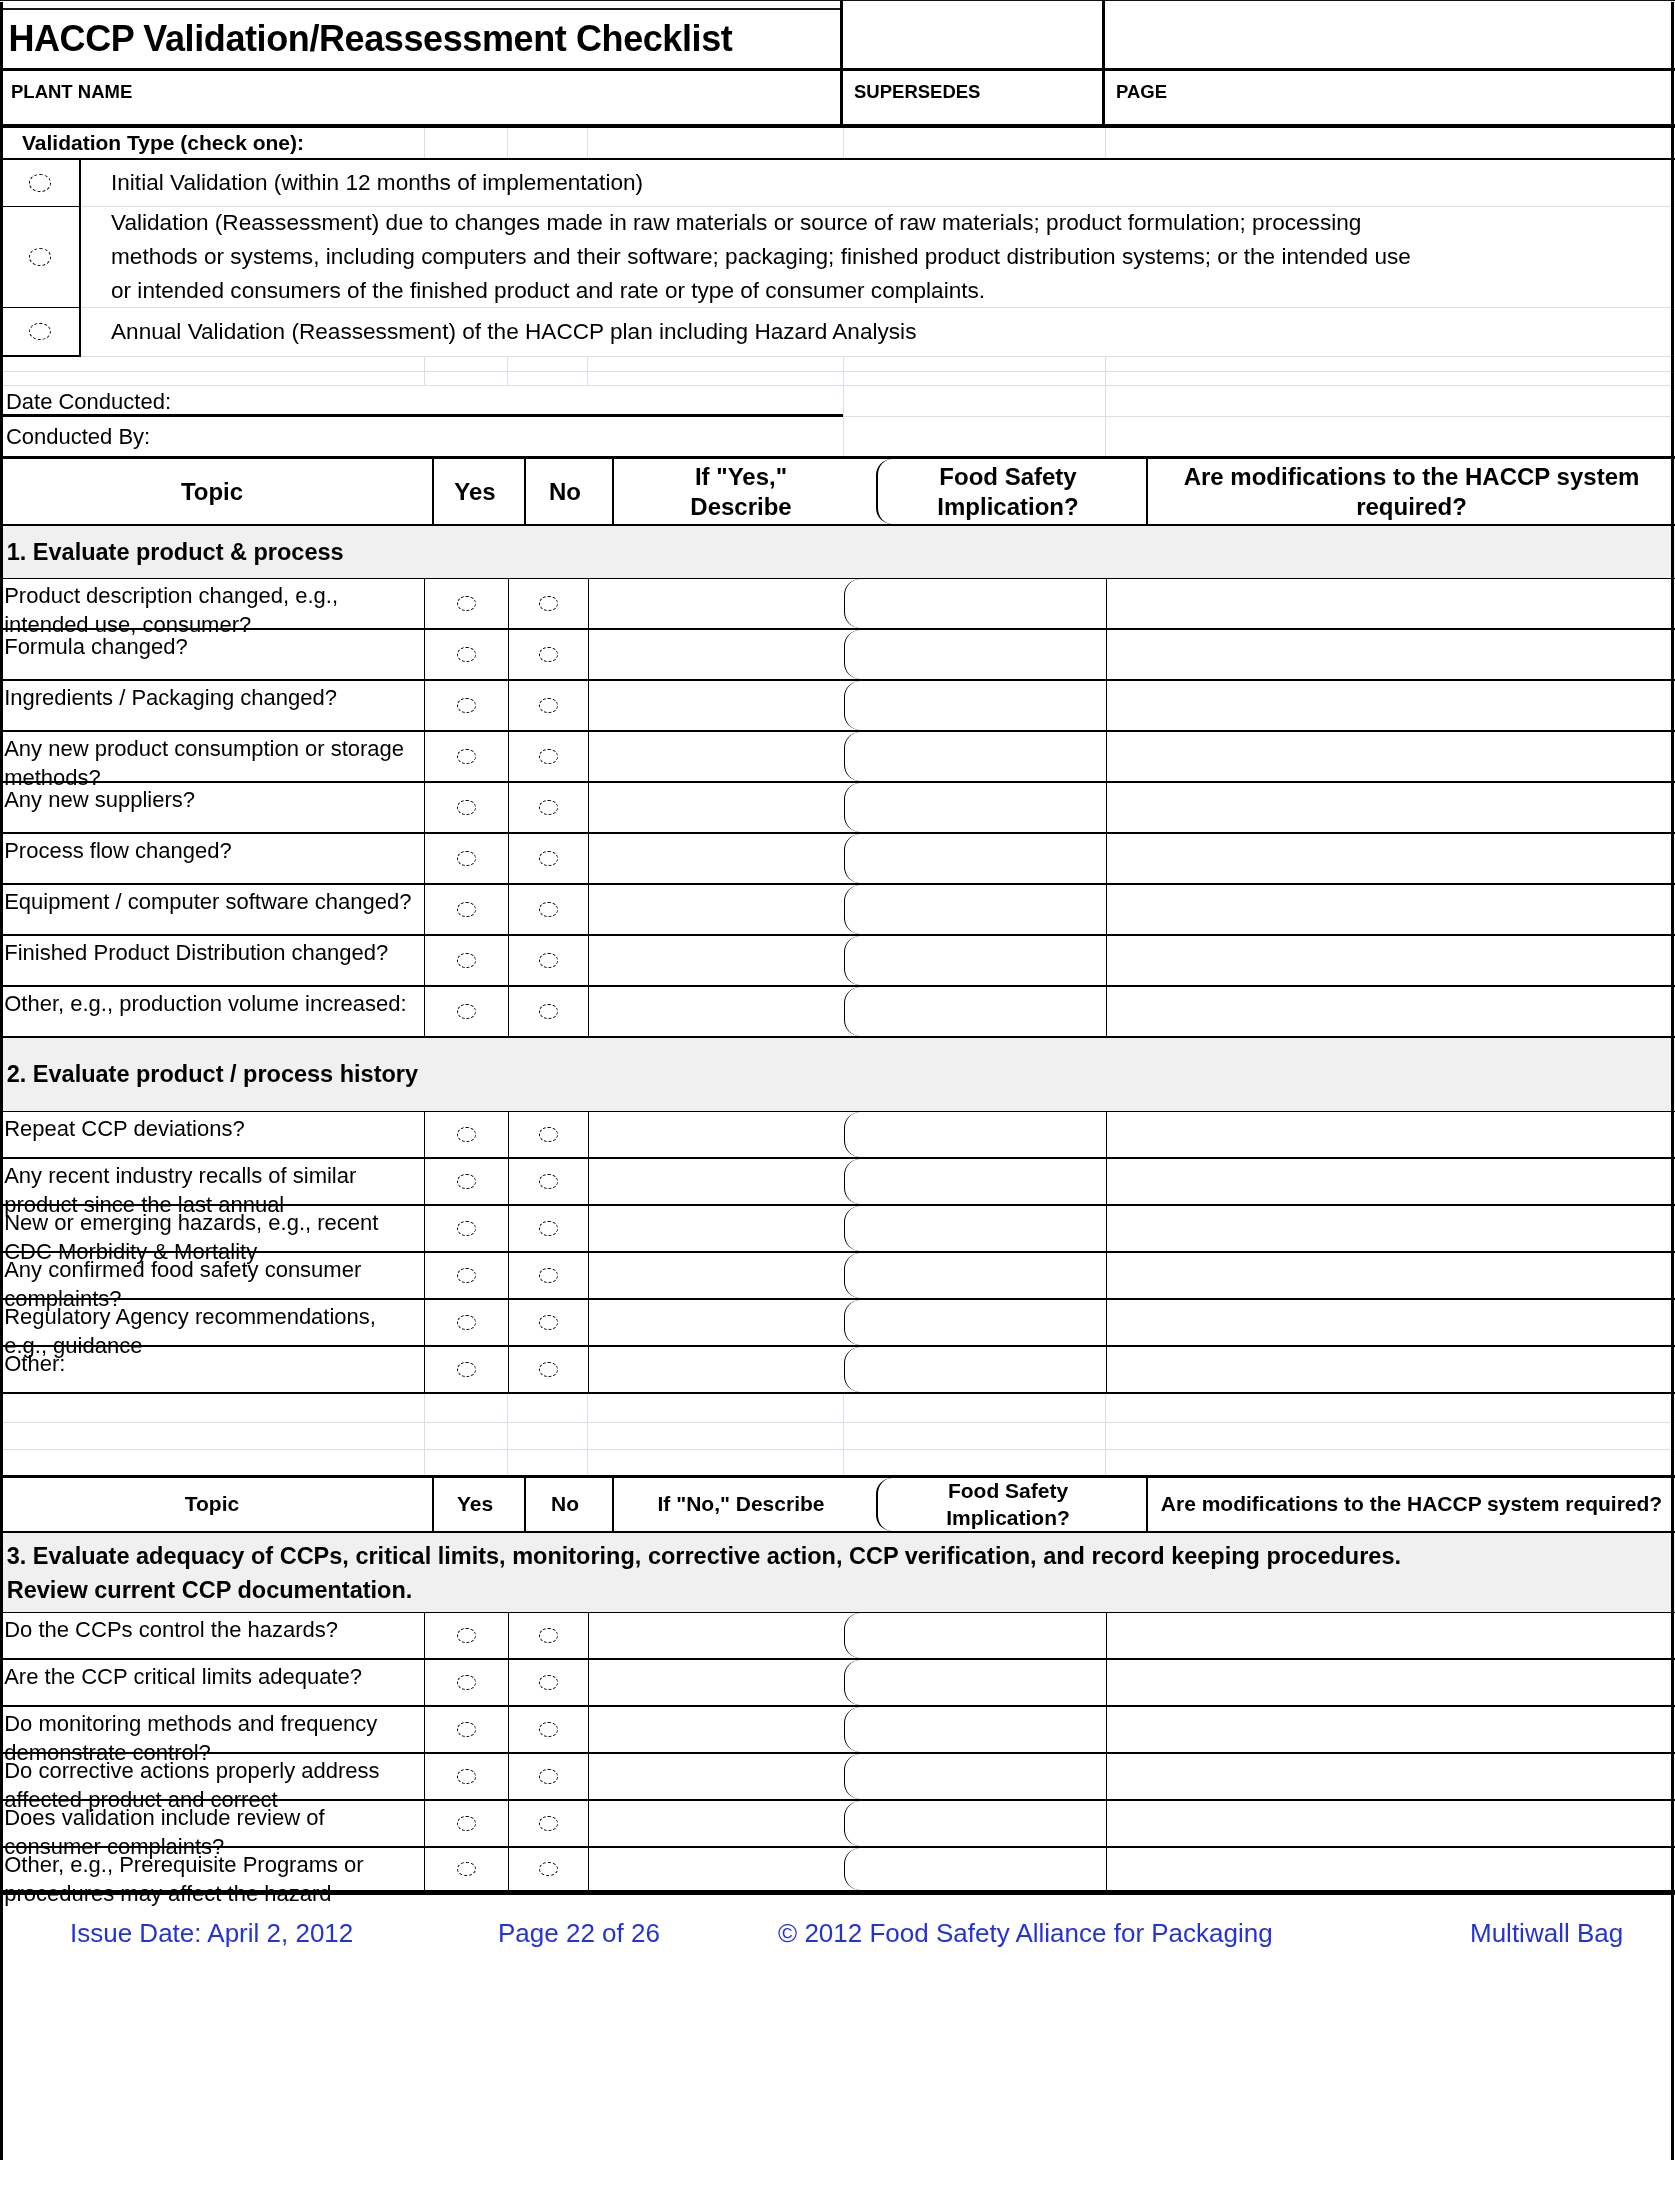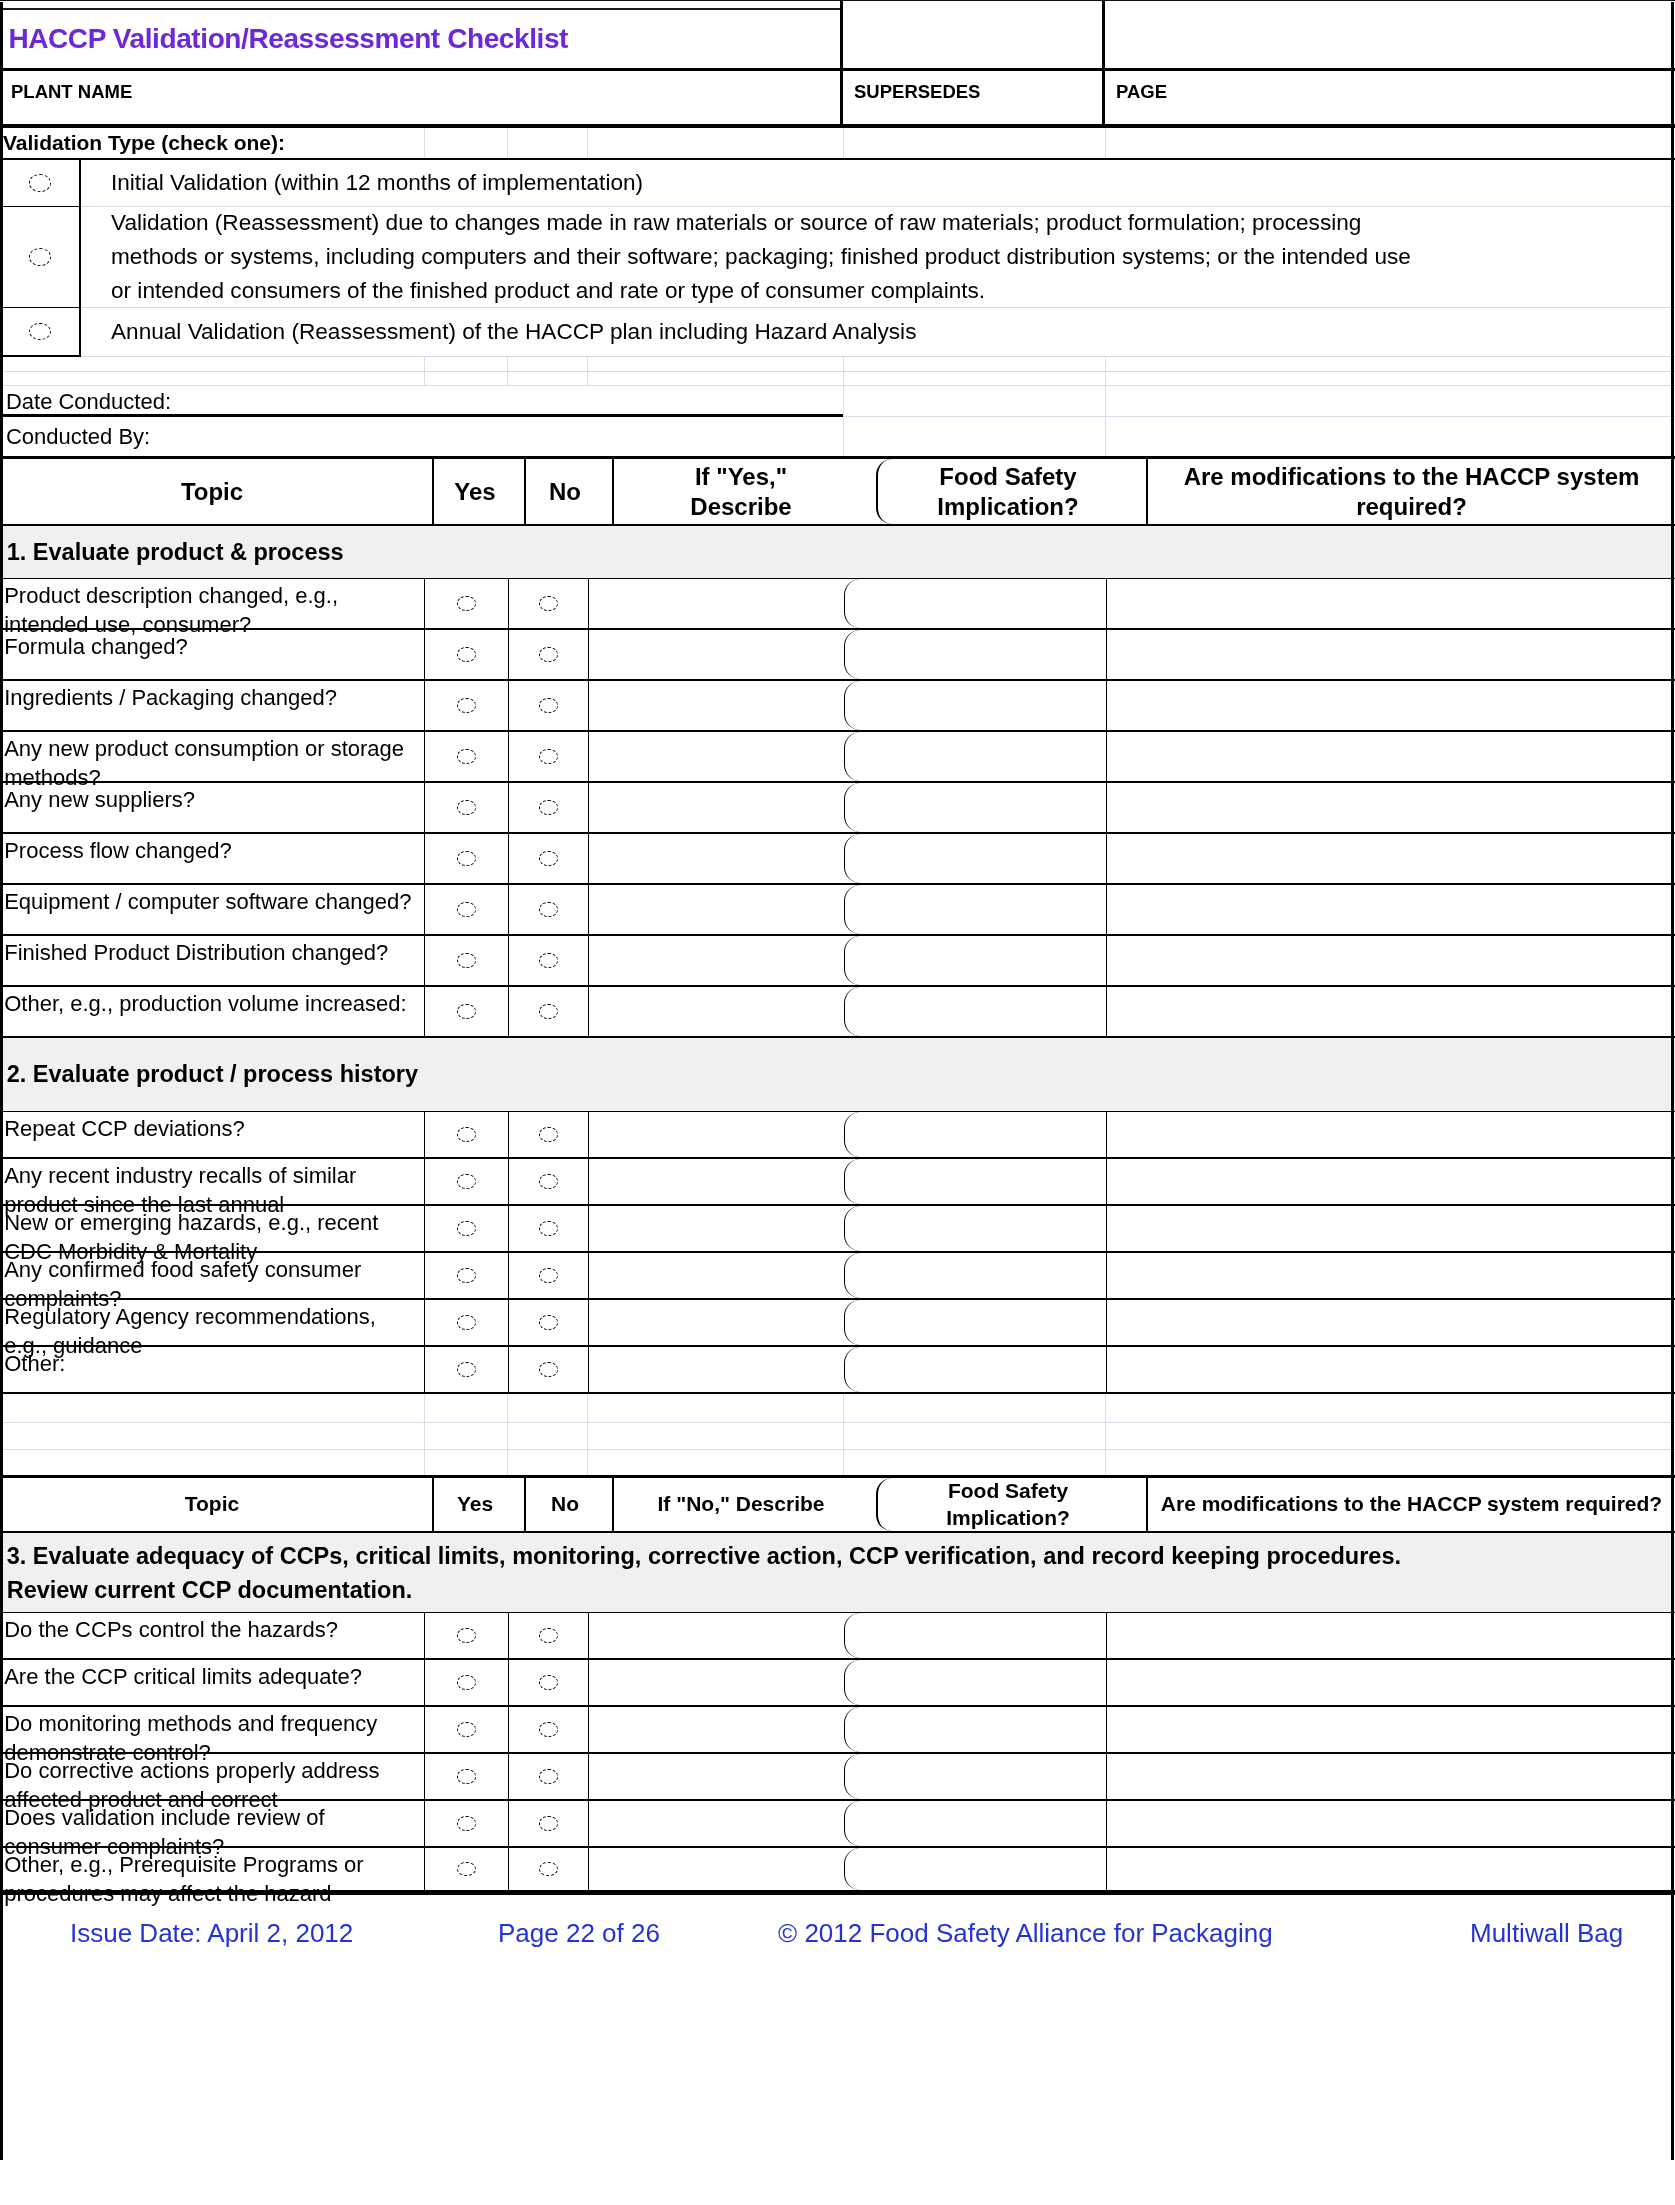--- a/index.html
+++ b/index.html
@@ -15,37 +15,37 @@
   }
   .edge { position:absolute; top:1.7px; width:2.5px; height:2158px; background:#000; z-index:5; }
   .edge.left  { left:0; }
   .edge.right { left:1671px; }
 
   
   .header-block { display:flex; height:71px; border-top:1.7px solid #111; }
   .title-area { width:843px; display:flex; flex-direction:column; border-right:3.4px solid #000; border-bottom:3.4px solid #000; }
   .top-strip { height:9.2px; border-bottom:2.5px solid #1a1a1a; }
   .title-box { flex:1; display:flex; align-items:center; padding-left:8.4px; }
-  .title-box .title { color:#6d28d9; font-weight:bold; font-size:28px; letter-spacing:-0.4px; }
+  .title-box .title { color:#000000; font-weight:bold; font-size:36px; letter-spacing:-0.4px; }
   .top-box { border-bottom:3.4px solid #000; }
   .top-box.a { width:262px; border-right:3.4px solid #000; }
   .top-box.b { flex:1; }
 
   .id-row { display:flex; height:57px; border-bottom:4.2px solid #000; font-weight:bold; font-size:18.5px; }
   .id-cell { padding:10px 0 0 11px; }
   .id-plant { width:843px; border-right:3.4px solid #000; }
   .id-sup   { width:262px;  border-right:3.4px solid #000; }
   .id-page  { flex:1; }
 
   
   .lv { position:absolute; top:0; bottom:0; width:0.8px; background:#D9DEEB; }
   .lh { position:absolute; left:0; right:0; height:0.8px; background:#D9DEEB; }
 
   .vtype { height:32px; border-bottom:2.5px solid #000; position:relative;
-           font-weight:bold; font-size:21px; display:flex; align-items:center; padding-left:3px; }
+           font-weight:bold; font-size:21px; display:flex; align-items:center; padding-left:22px; }
 
   
   .opt-row { display:flex; }
   .opt-radio-cell { width:81px; border-right:2.5px solid #000; border-bottom:1.7px solid #000;
                     display:flex; align-items:center; justify-content:center; }
   .opt-row.last .opt-radio-cell { border-bottom:2.5px solid #000; }
   .opt-text { flex:1; display:flex; align-items:center; padding-left:30px;
               border-bottom:0.8px solid #D9DEEB; font-size:22.6px; }
   .opt-text p { max-width:1309px; line-height:34px; }
   .vradio { width:22px; height:17.6px; border:1.7px dashed #000; border-radius:50%; flex:none; }

